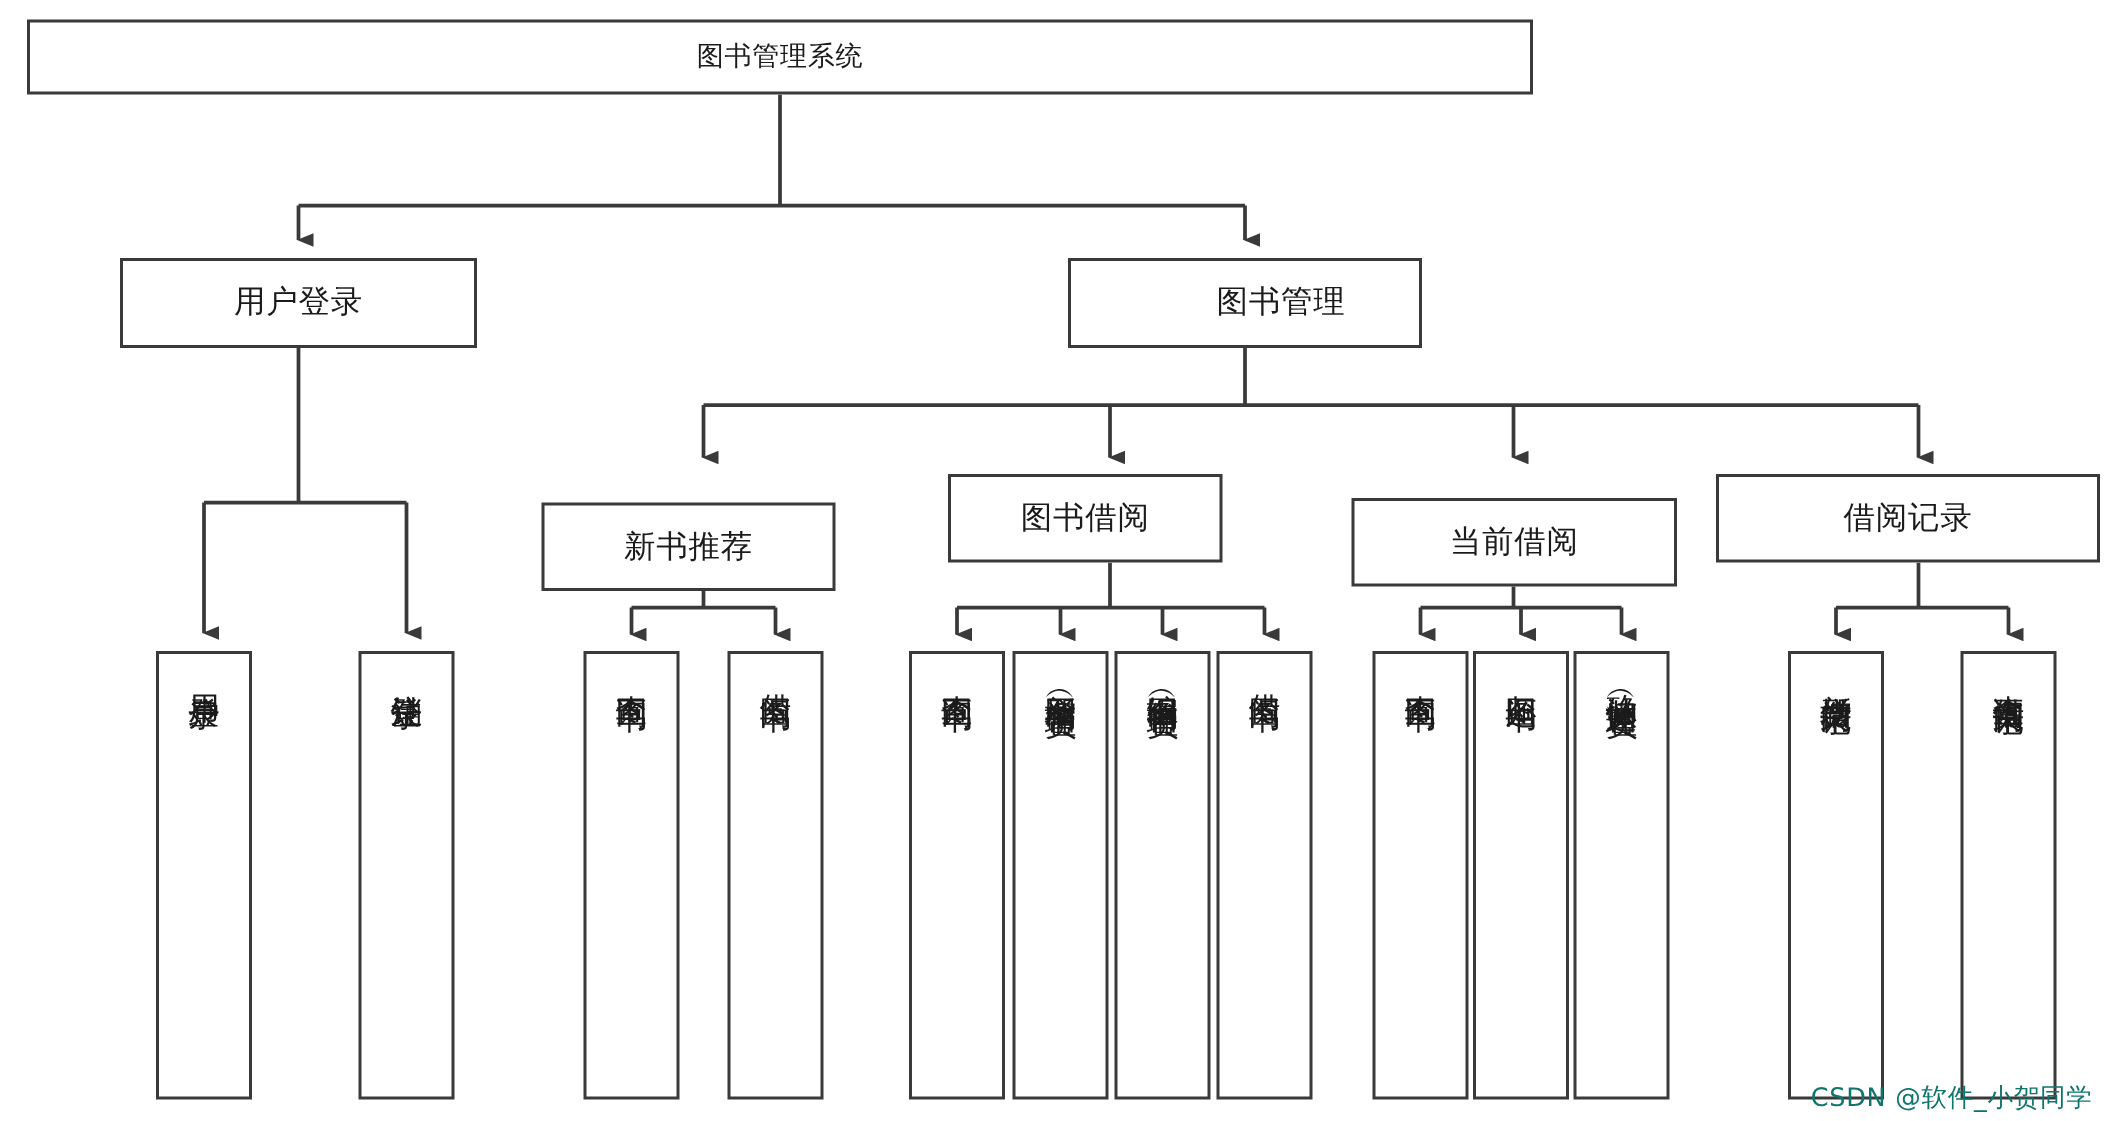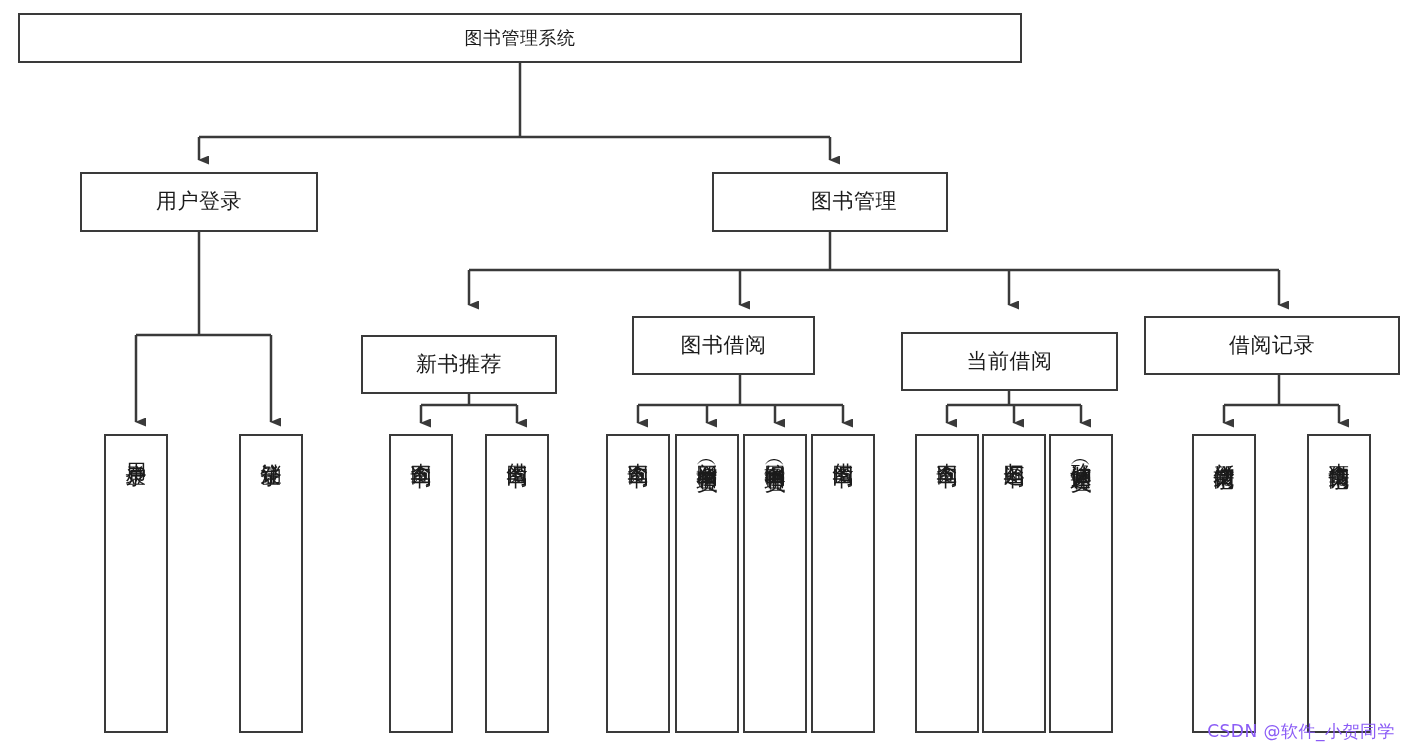--- a/index.html
+++ b/index.html
@@ -61,21 +61,21 @@
     font-size: 21px;
     line-height: 1.05;
     letter-spacing: 1.5px;
     white-space: nowrap;
   }
   #watermark {
     position: absolute;
     right: 10px;
     bottom: 4px;
     font-size: 17px;
-    color: #8b5cf6;
+    color: #0f766e;
     letter-spacing: 0.5px;
     white-space: nowrap;
     user-select: none;
   }
 </style>
 </head>
 <body>
 
 <div id="diagram-root">
 

